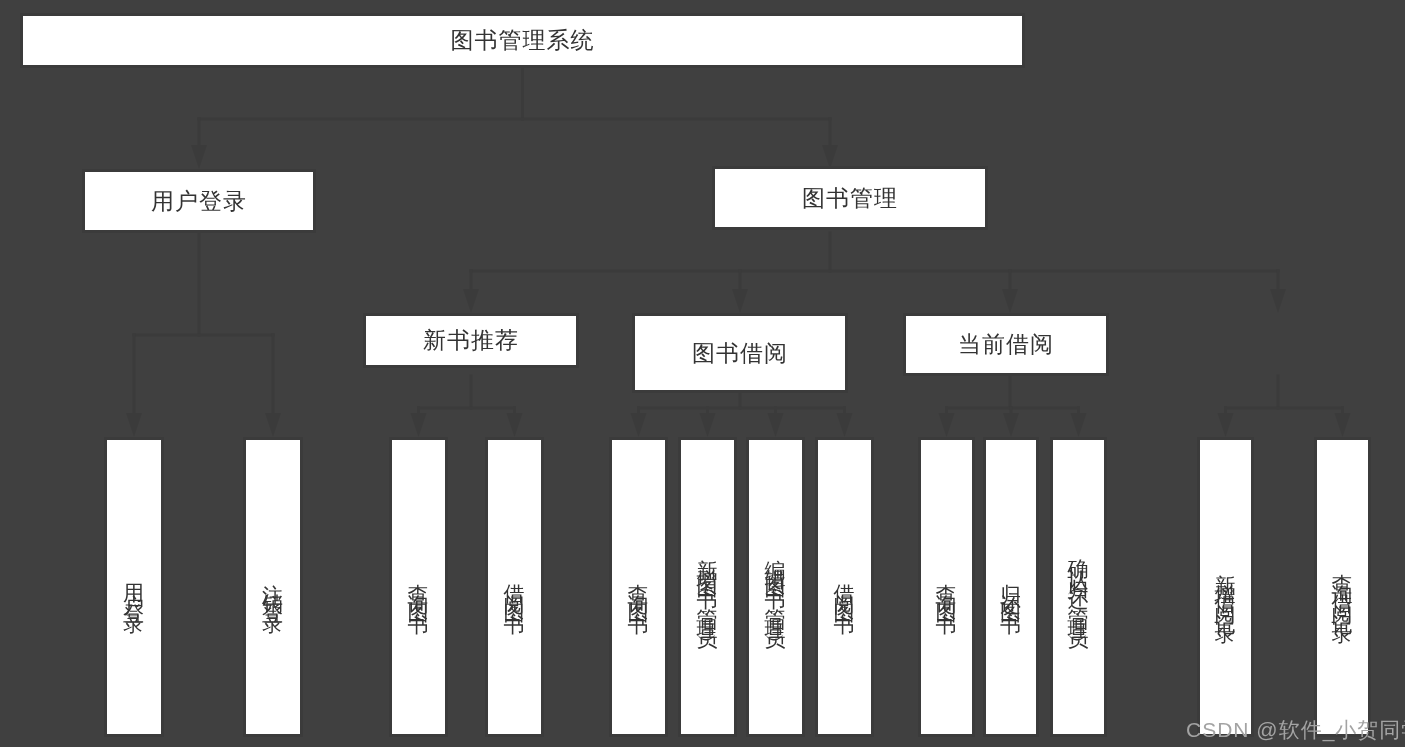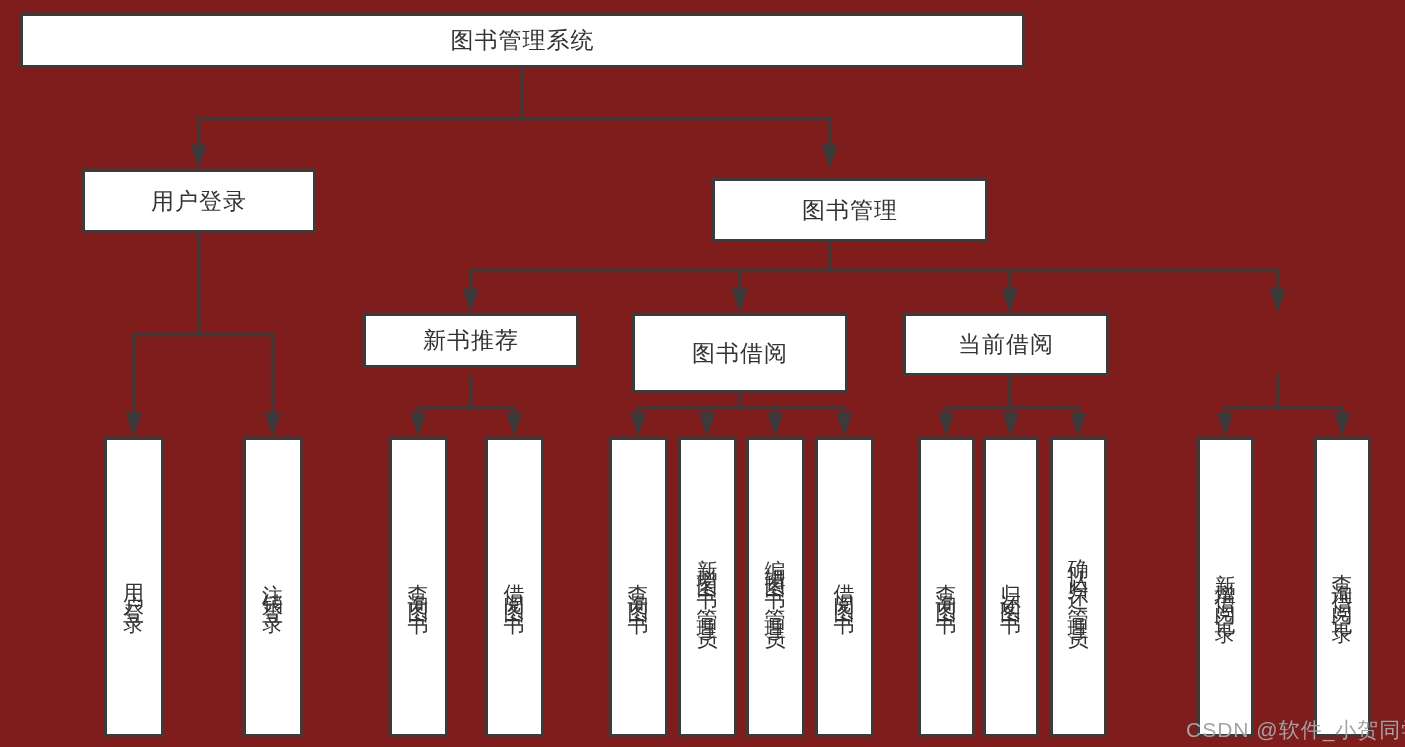--- a/index.html
+++ b/index.html
@@ -1,21 +1,21 @@
 <!DOCTYPE html>
 <html><head>
 <meta charset="utf-8">
 <style>
   html,body{margin:0;padding:0;background:#ffffff;}
   body{
     width:1405px;height:747px;
     font-family:"Liberation Sans",sans-serif;
     color:#333333;
   }
-  .canvas{position:relative;width:1405px;height:747px;background:#7f1d1d;overflow:hidden;}
+  .canvas{position:relative;width:1405px;height:747px;background:#404040;overflow:hidden;}
   .connectors{position:absolute;left:0;top:0;z-index:1;}
   .node{
     position:absolute;
     box-sizing:border-box;
     background:#ffffff;
     border:3px solid #3b3b3b;
     display:flex;align-items:center;justify-content:center;
     z-index:2;
   }
   .hnode{font-size:23px;letter-spacing:1px;}
@@ -102,21 +102,21 @@
     </g>
   </svg>
 
   <div class="node hnode" style="left:20px;top:13px;width:1005px;height:55px">
     <span>图书管理系统</span>
   </div>
 
   <div class="node hnode" style="left:82px;top:169px;width:234px;height:64px">
     <span>用户登录</span>
   </div>
-  <div class="node hnode" style="left:712px;top:178px;width:276px;height:64px">
+  <div class="node hnode" style="left:712px;top:166px;width:276px;height:64px">
     <span>图书管理</span>
   </div>
 
   <div class="node hnode" style="left:363px;top:313px;width:216px;height:55px">
     <span>新书推荐</span>
   </div>
   <div class="node hnode" style="left:632px;top:313px;width:216px;height:80px">
     <span>图书借阅</span>
   </div>
   <div class="node hnode" style="left:903px;top:313px;width:206px;height:63px">

